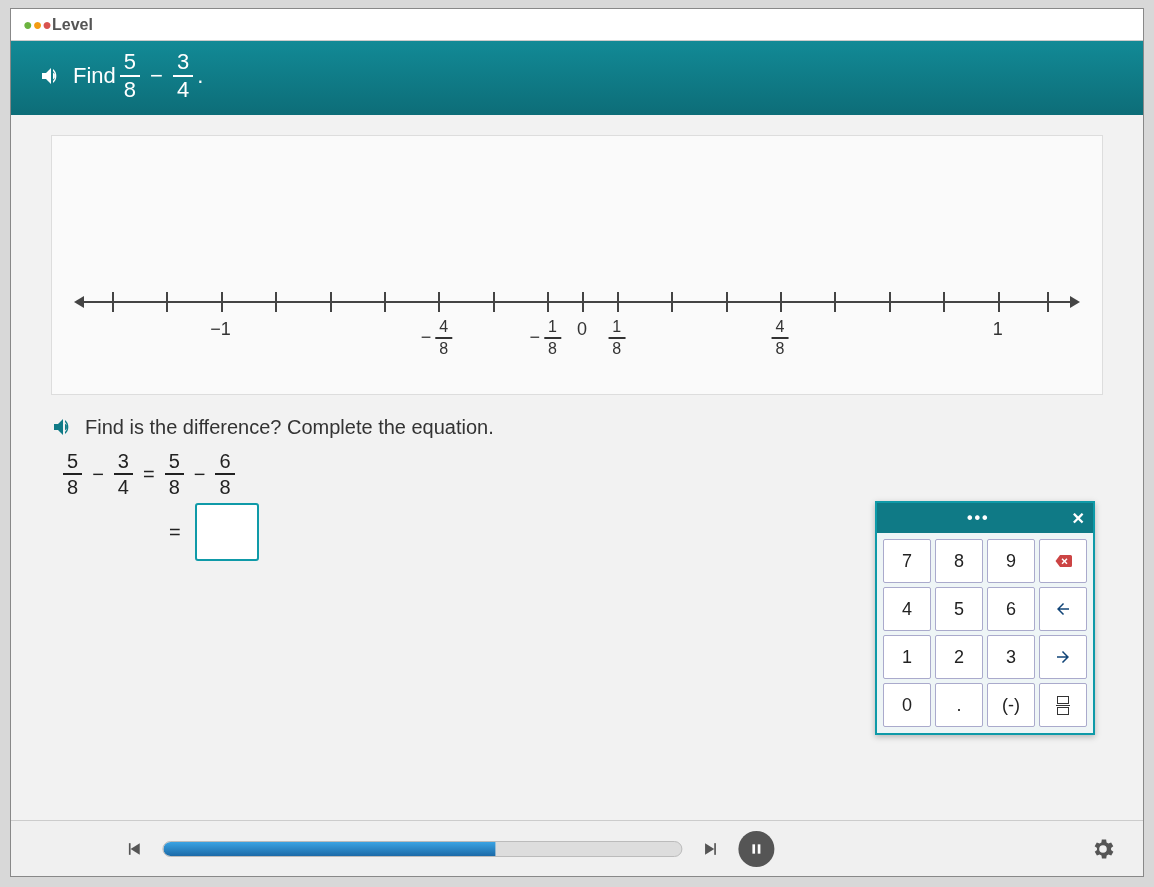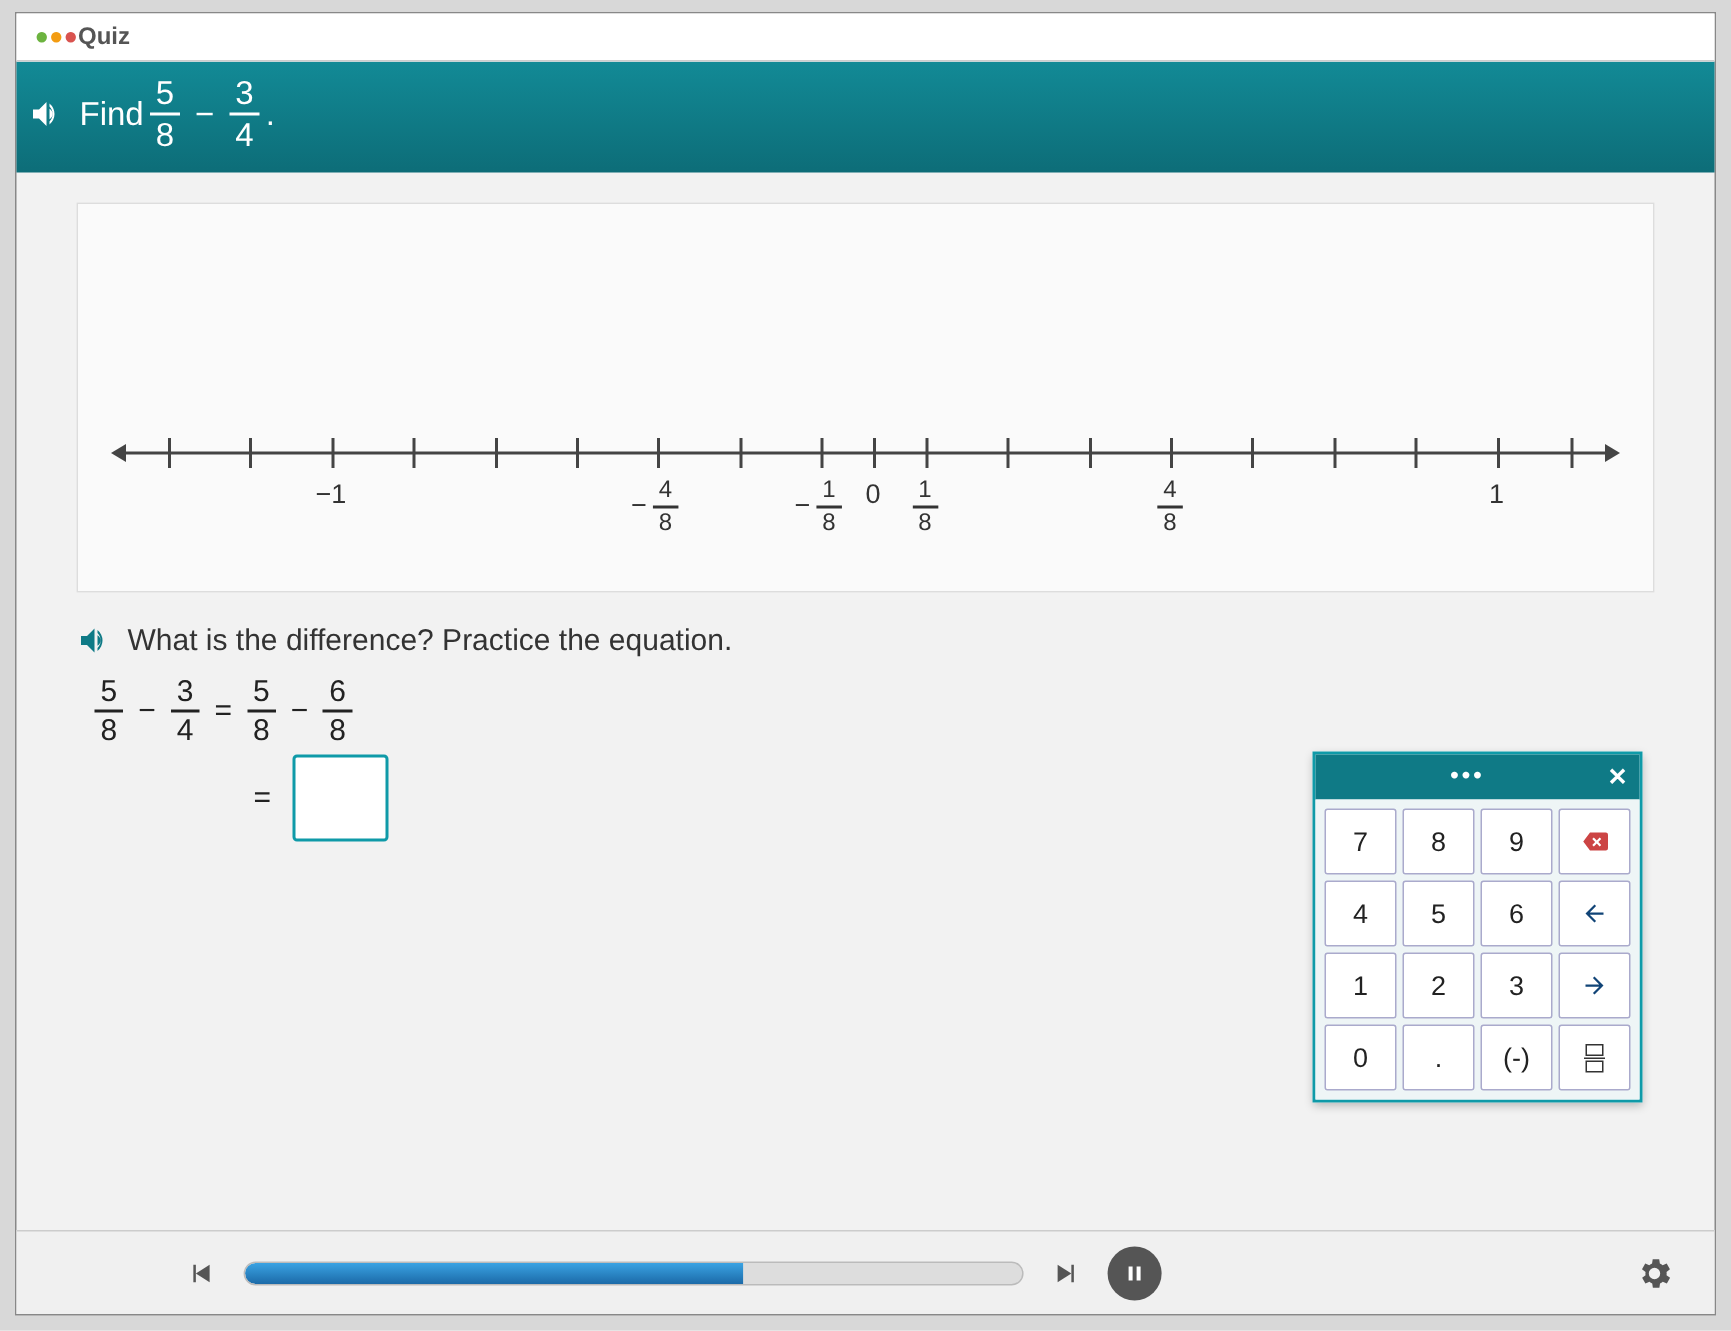--- a/index.html
+++ b/index.html
@@ -40,21 +40,21 @@
     position: absolute;
     left: 50%;
     transform: translateX(-50%);
     font-size: 14px;
     color: #444;
   }
   .prompt-bar {
     background: #0f7a86;
     background: linear-gradient(#128a96, #0d6d78);
     color: #fff;
-    padding: 10px 20px 14px 8px;
+    padding: 10px 20px 14px 28px;
     display: flex;
     align-items: center;
     font-size: 22px;
   }
   .speaker-icon {
     width: 24px; height: 24px;
     margin-right: 10px;
     display:flex; align-items:center; justify-content:center;
   }
   .speaker-icon svg { fill: #fff; }
@@ -235,21 +235,21 @@
   }
   .nav-center { position:absolute; left:50%; transform:translateX(-70%); display:flex; align-items:center;}
 </style>
 </head>
 <body>
 
 <div class="app-frame">
 
   <div class="titlebar">
     <span class="brand">
-      <span class="dot-g">●</span><span class="dot-o">●</span><span class="dot-r">●</span><span>Quiz</span>
+      <span class="dot-g">●</span><span class="dot-o">●</span><span class="dot-r">●</span><span>Level</span>
     </span>
   </div>
 
   <div class="prompt-bar">
     <span class="speaker-icon">
       <svg viewBox="0 0 24 24">
           <path d="M3 9v6h4l5 5V4L7 9H3zm13 3a4 4 0 0 0-2-3.5v7A4 4 0 0 0 16 12zm-2-7v2a7 7 0 0 1 0 10v2a9 9 0 0 0 0-14z"></path>
         </svg>
     </span>
     <span>Find</span>
@@ -311,21 +311,21 @@
           <div class="tick" style="left: 97.5%;"></div>
         </div>
     </div>
 
     <div class="question-row">
       <span class="speaker-icon">
         <svg viewBox="0 0 24 24">
             <path d="M3 9v6h4l5 5V4L7 9H3zm13 3a4 4 0 0 0-2-3.5v7A4 4 0 0 0 16 12zm-2-7v2a7 7 0 0 1 0 10v2a9 9 0 0 0 0-14z"></path>
           </svg>
       </span>
-      <span class="question-text">What is the difference? Practice the equation.</span>
+      <span class="question-text">Find is the difference? Complete the equation.</span>
     </div>
 
     <div class="equation-area">
       <div class="eq-line">
         <span class="frac">
             <span class="num">5</span>
             <span class="den">8</span>
           </span>
         <span class="eq-op">−</span>
         <span class="frac">

